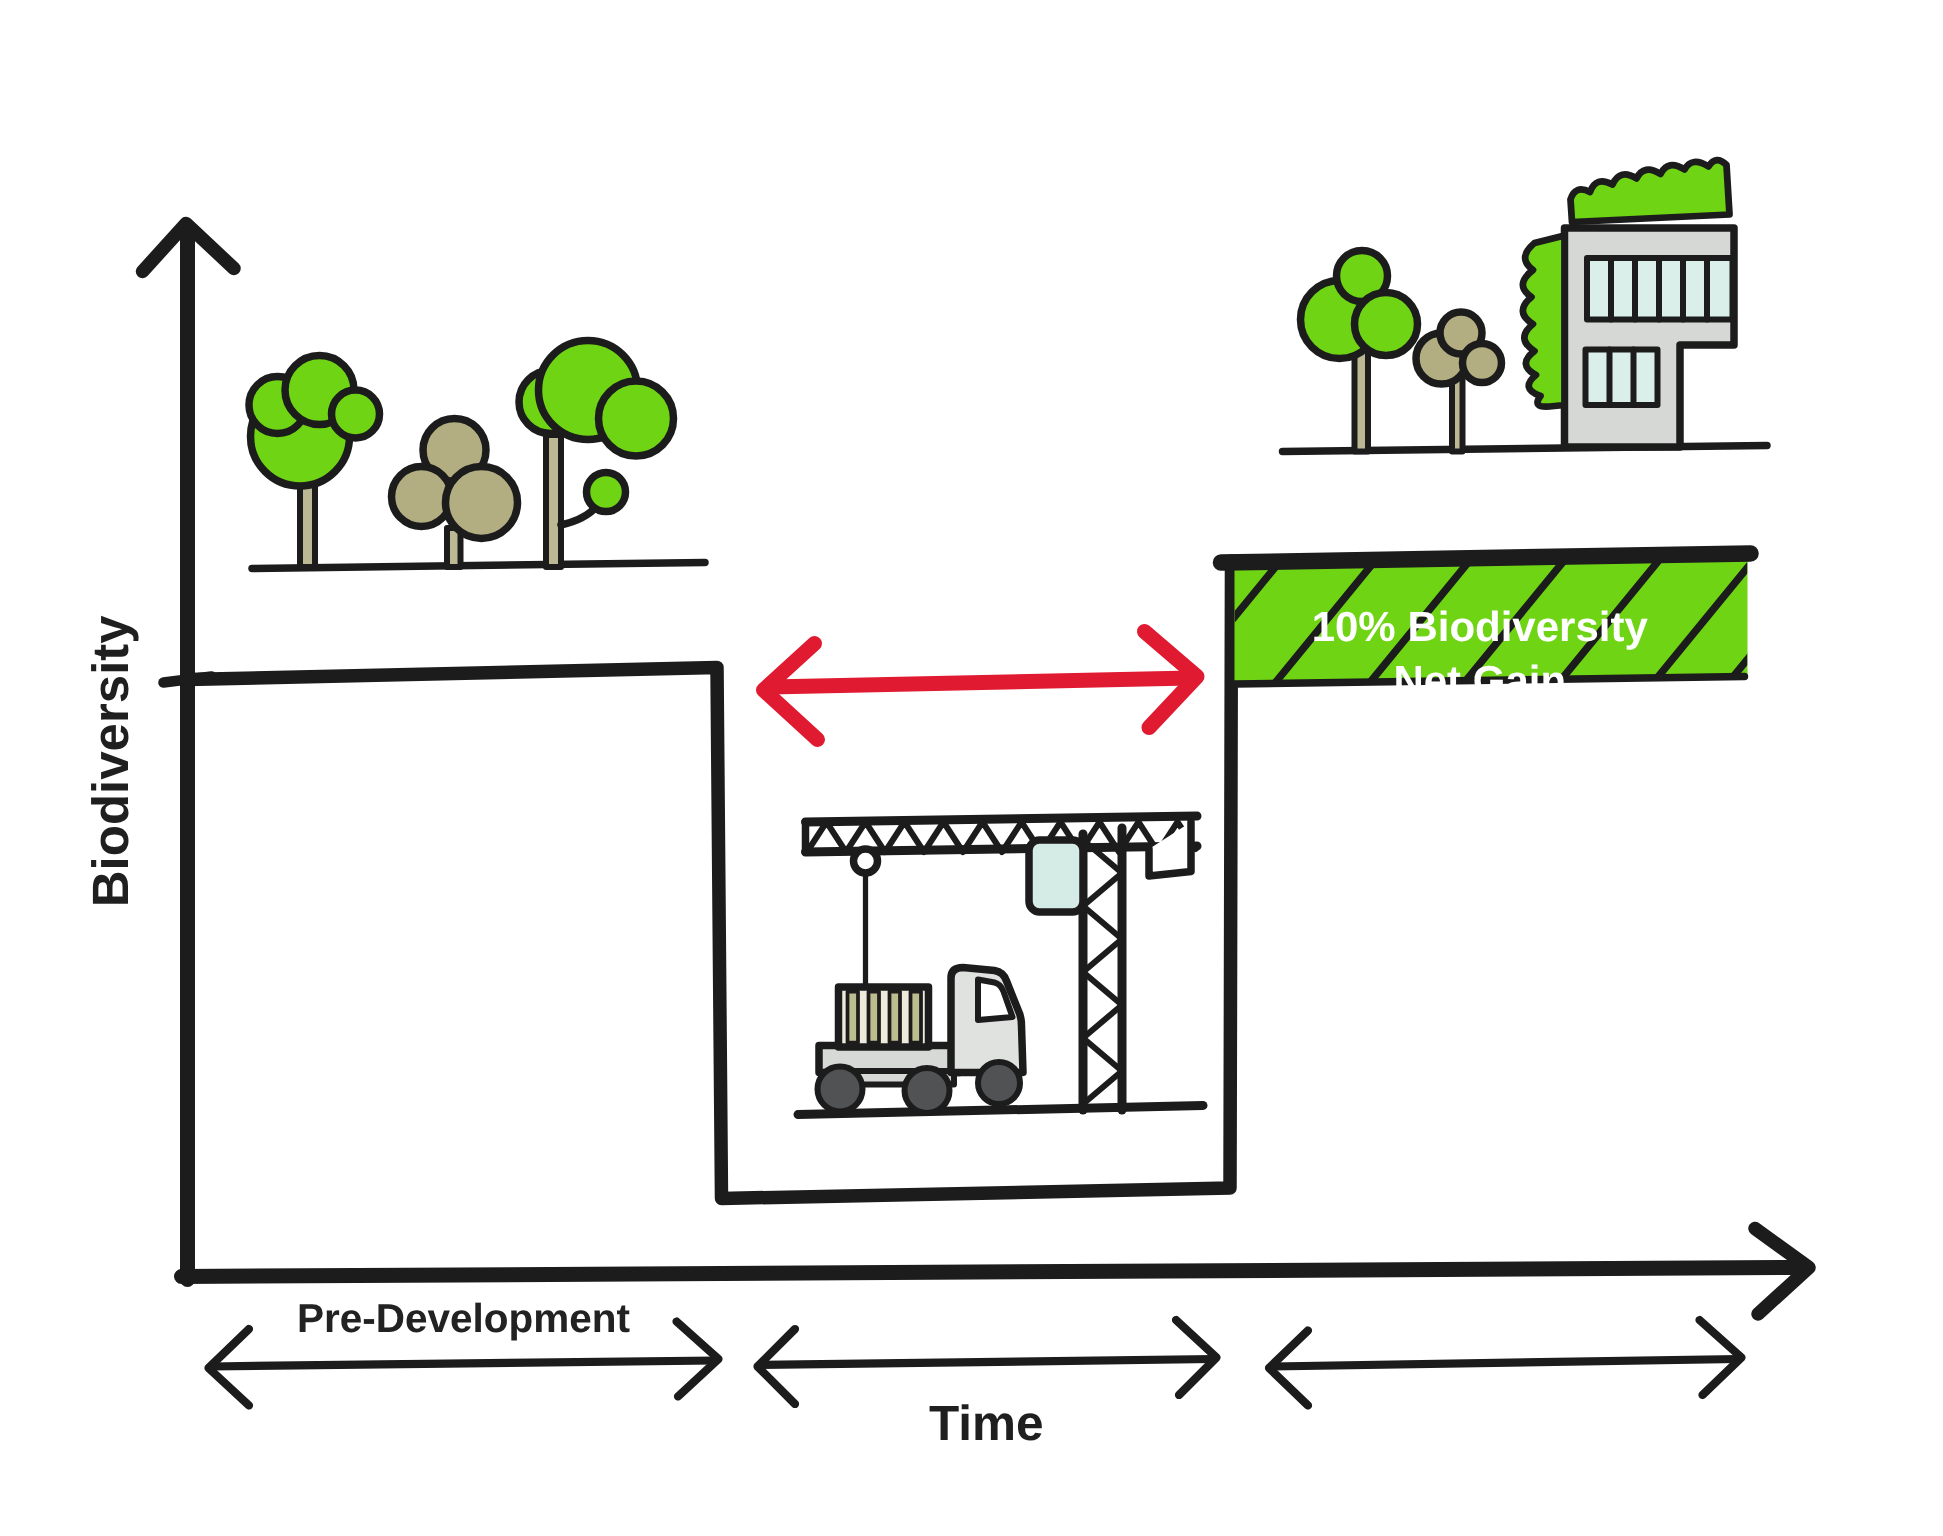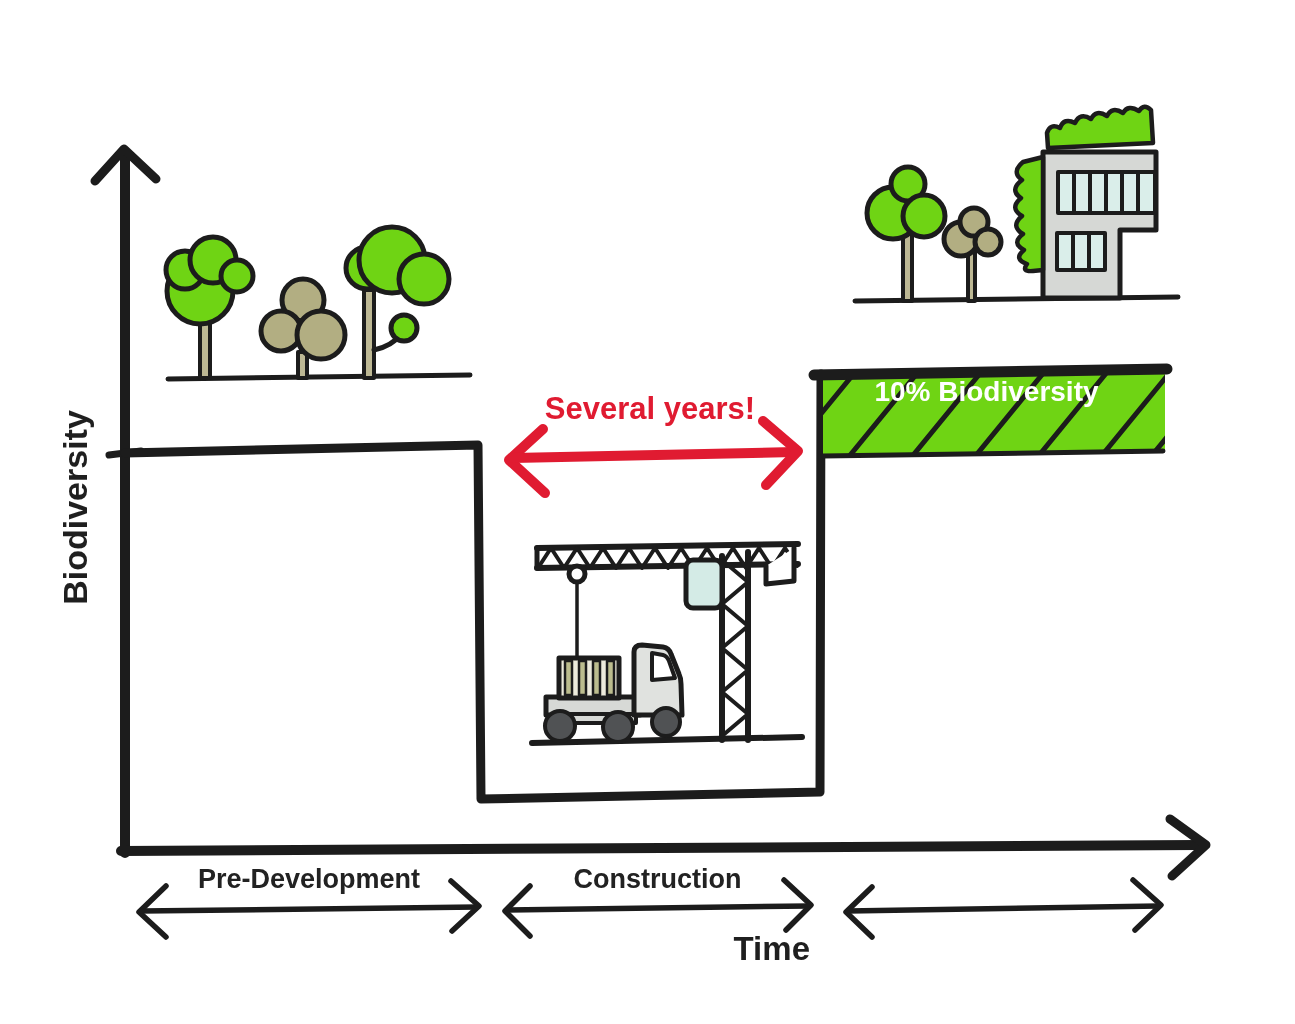--- a/index.html
+++ b/index.html
@@ -7,26 +7,26 @@
     position:relative;width:1295px;height:1024px;background:#ffffff;
     font-family:"Liberation Sans", sans-serif;overflow:hidden;
   }
   .art{position:absolute;left:0;top:0;}
   .txt{position:absolute;color:#1f1f1f;text-align:center;white-space:nowrap;font-weight:bold;}
   .y-label{
     left:-45px;top:488px;width:240px;font-size:34px;font-weight:bold;
     transform:rotate(-90deg);
   }
   .several-years{left:500px;top:391px;width:300px;font-size:31px;font-weight:bold;color:#e01b31;}
-  .net-gain{left:823px;top:374px;width:327px;font-size:28px;font-weight:bold;color:#ffffff;line-height:1.3;}
+  .net-gain{left:823px;top:400px;width:327px;font-size:28px;font-weight:bold;color:#ffffff;line-height:1.3;}
   .phase-label{top:864px;font-size:27px;color:#222222;}
   .phase-pre{left:140px;width:338px;}
   .phase-con{left:505px;width:305px;}
   .phase-post{left:845px;width:316px;}
-  .time-label{left:505px;top:930px;width:305px;font-size:33px;font-weight:bold;text-align:right;}
+  .time-label{left:505px;top:930px;width:305px;font-size:33px;font-weight:bold;}
 </style>
 </head>
 <body>
 
 <div class="canvas">
 
   <svg class="art" width="1295" height="1024" viewBox="0 0 1295 1024">
     <defs>
       <clipPath id="gainClip">
           <polygon points="823,377 1165,371 1165,452 823,457"></polygon>
@@ -170,23 +170,22 @@
           <path d="M 872 887 L 846 912 L 872 937"></path>
           <path d="M 848 911 L 1159 906"></path>
           <path d="M 1133 880 L 1161 905 L 1135 930"></path>
         </g>
       </g>
     </g>
   </svg>
 
   <div class="txt y-label">Biodiversity</div>
 
-  <div class="txt several-years">Several years!</div>
 
   <div class="txt net-gain">
     <div>10% Biodiversity</div>
+    <div>Net Gain</div>
   </div>
 
   <div class="txt phase-label phase-pre">Pre-Development</div>
-  <div class="txt phase-label phase-con">Construction</div>
 
   <div class="txt time-label">Time</div>
 </div>
 
 </body></html>

